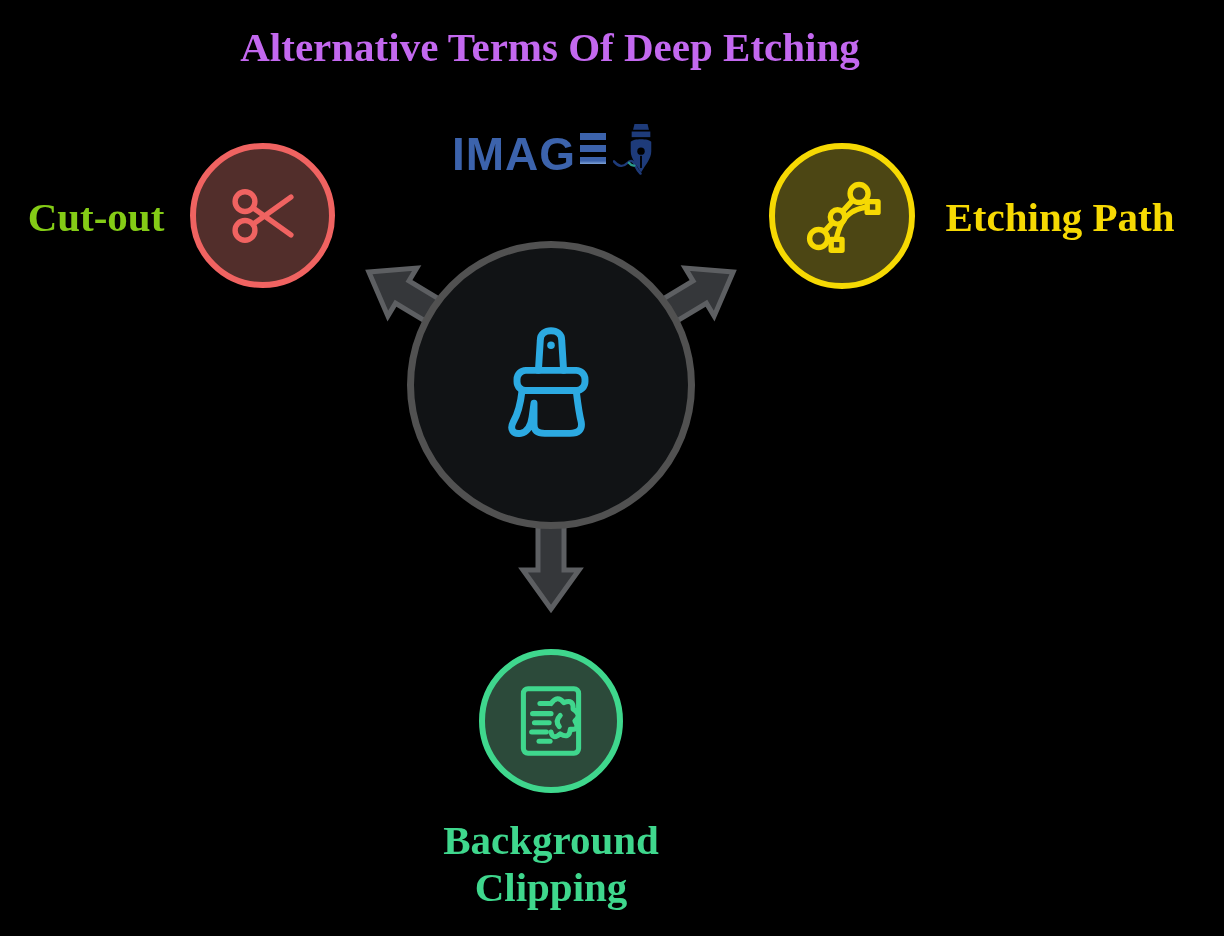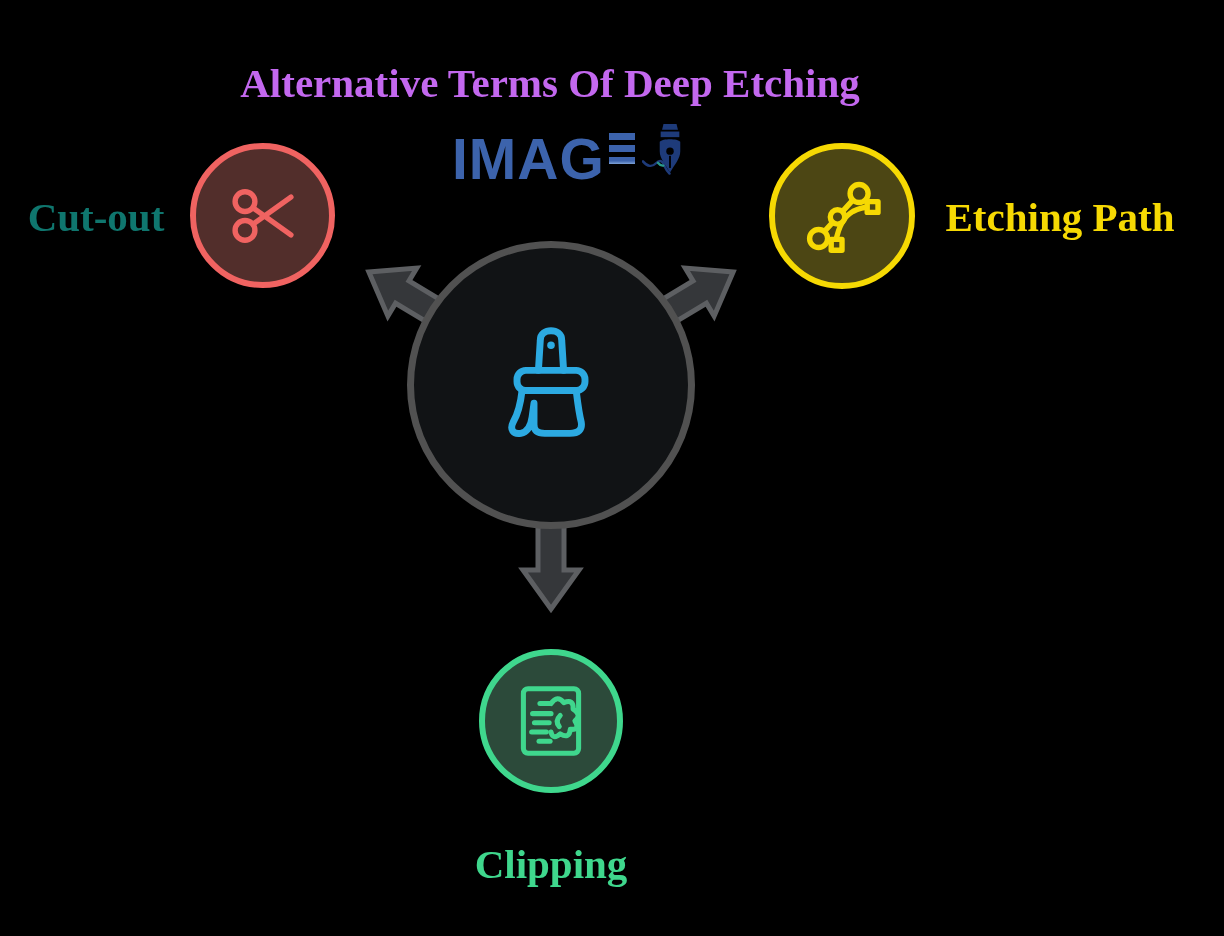--- a/index.html
+++ b/index.html
@@ -12,32 +12,31 @@
     font-family: "Liberation Serif", serif;
   }
   .title {
     position: absolute;
     left: 550px; top: 47px;
     transform: translate(-50%, -50%);
     font-size: 41px;
     font-weight: bold;
     color: #c368ef;
     white-space: nowrap;
-    margin-top: 36px;
   }
   
   .logo {
     position: absolute;
     left: 452px; top: 122px;
     display: flex;
     align-items: flex-start;
     font-family: "Liberation Sans", sans-serif;
   }
   .logo-word {
-    font-size: 57px;
+    font-size: 46px;
     font-weight: 800;
     letter-spacing: 1px;
     line-height: 1;
     color: #3c63ac;
     margin-top: 9px;
   }
   .logo-e {
     display: flex;
     flex-direction: column;
     gap: 5px;
@@ -62,21 +61,21 @@
   .node-center { left: 407px; top: 241px; width: 288px; height: 288px; border: 7px solid #515151; background: #111315; }
   
   .term-label {
     position: absolute;
     transform: translate(-50%, -50%);
     font-size: 41px;
     font-weight: bold;
     white-space: nowrap;
     z-index: 3;
   }
-  .label-cutout   { left: 96px;   top: 217px; color: #0f766e; }
+  .label-cutout   { left: 96px;   top: 217px; color: #84cc16; }
   .label-clipping { left: 1060px; top: 217px; color: #f6d903; }
   .label-bg       { left: 551px;  top: 864px; color: #3fd78d; text-align: center; line-height: 47px; white-space: normal; }
   
   .arrows-layer { position: absolute; left: 0; top: 0; z-index: 1; }
 </style>
 </head>
 <body>
 
 <div class="canvas">
 
@@ -146,16 +145,17 @@
       <path d="M38 31 H49"></path>
       <path d="M30 42 H50"></path>
       <path d="M32 52 H48"></path>
       <path d="M29 62 H45"></path>
       <path d="M37 72 H49"></path>
       <path d="M50 31 Q57 21 64 30 Q75 26 74 37 Q84 43 76 50 Q82 60 71 59 Q70 70 60 64 Q52 71 50 62"></path>
       <path d="M60 44 Q54 50 59 56"></path>
     </svg>
   </div>
   <div class="term-label label-bg">
+    <div>Background</div>
     <div>Clipping</div>
   </div>
 
 </div>
 
 </body></html>

